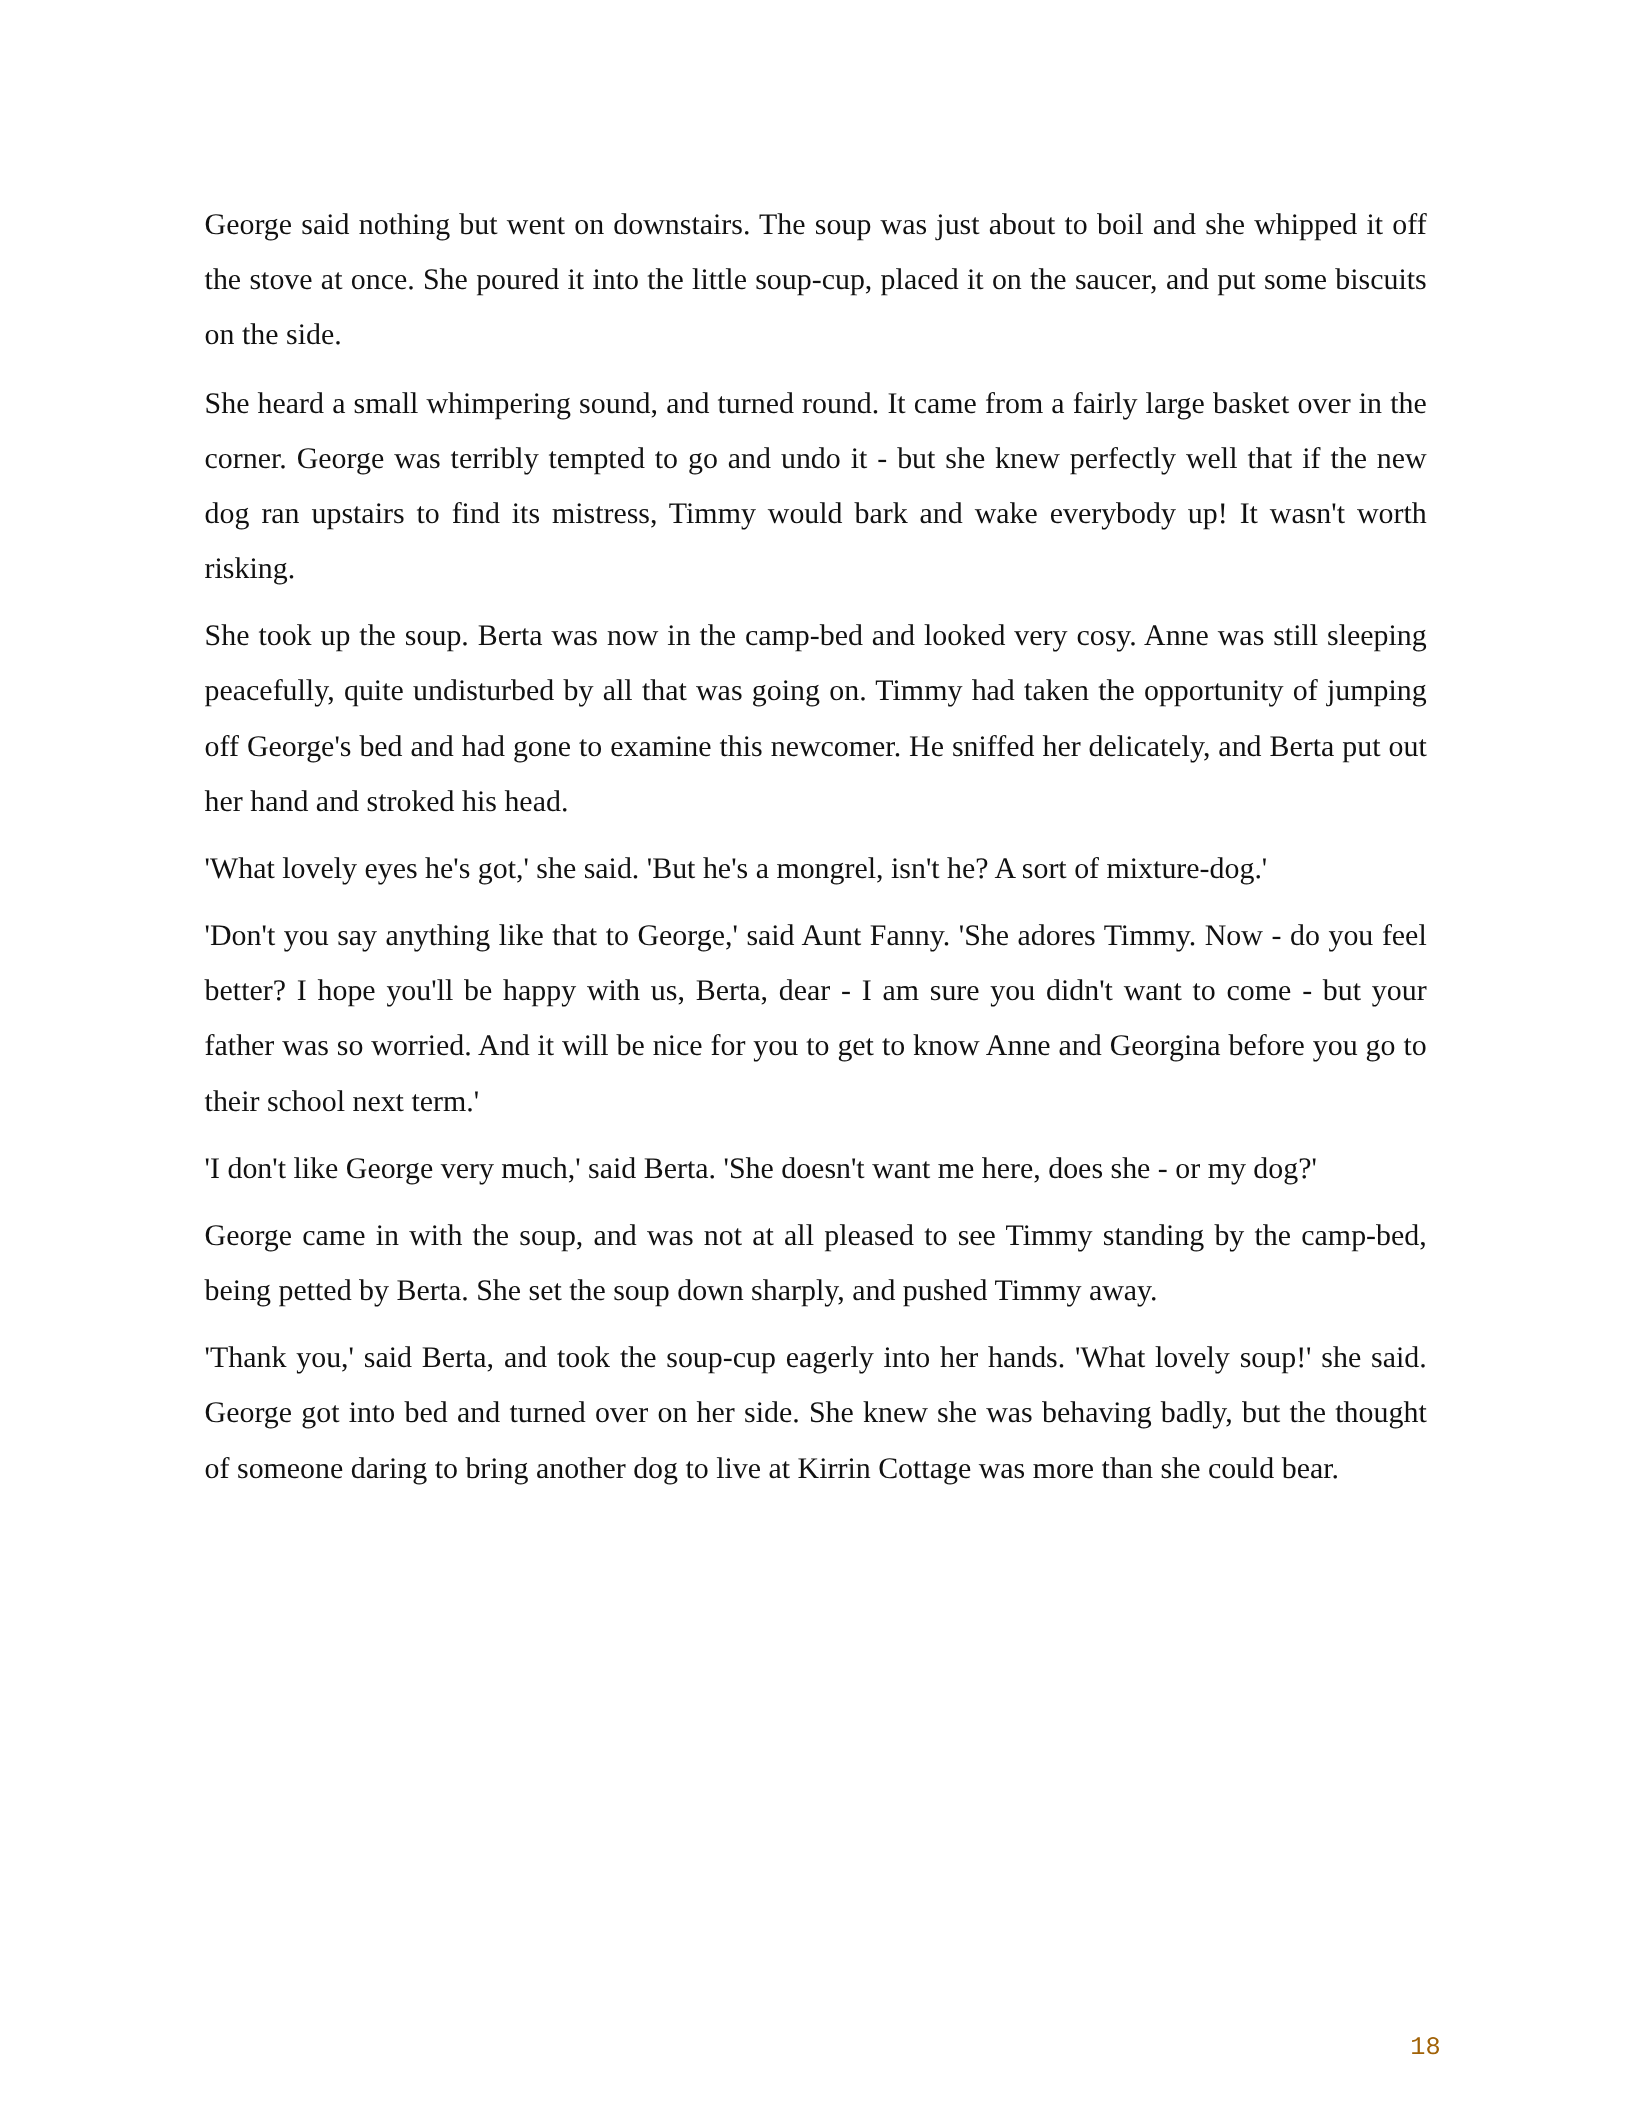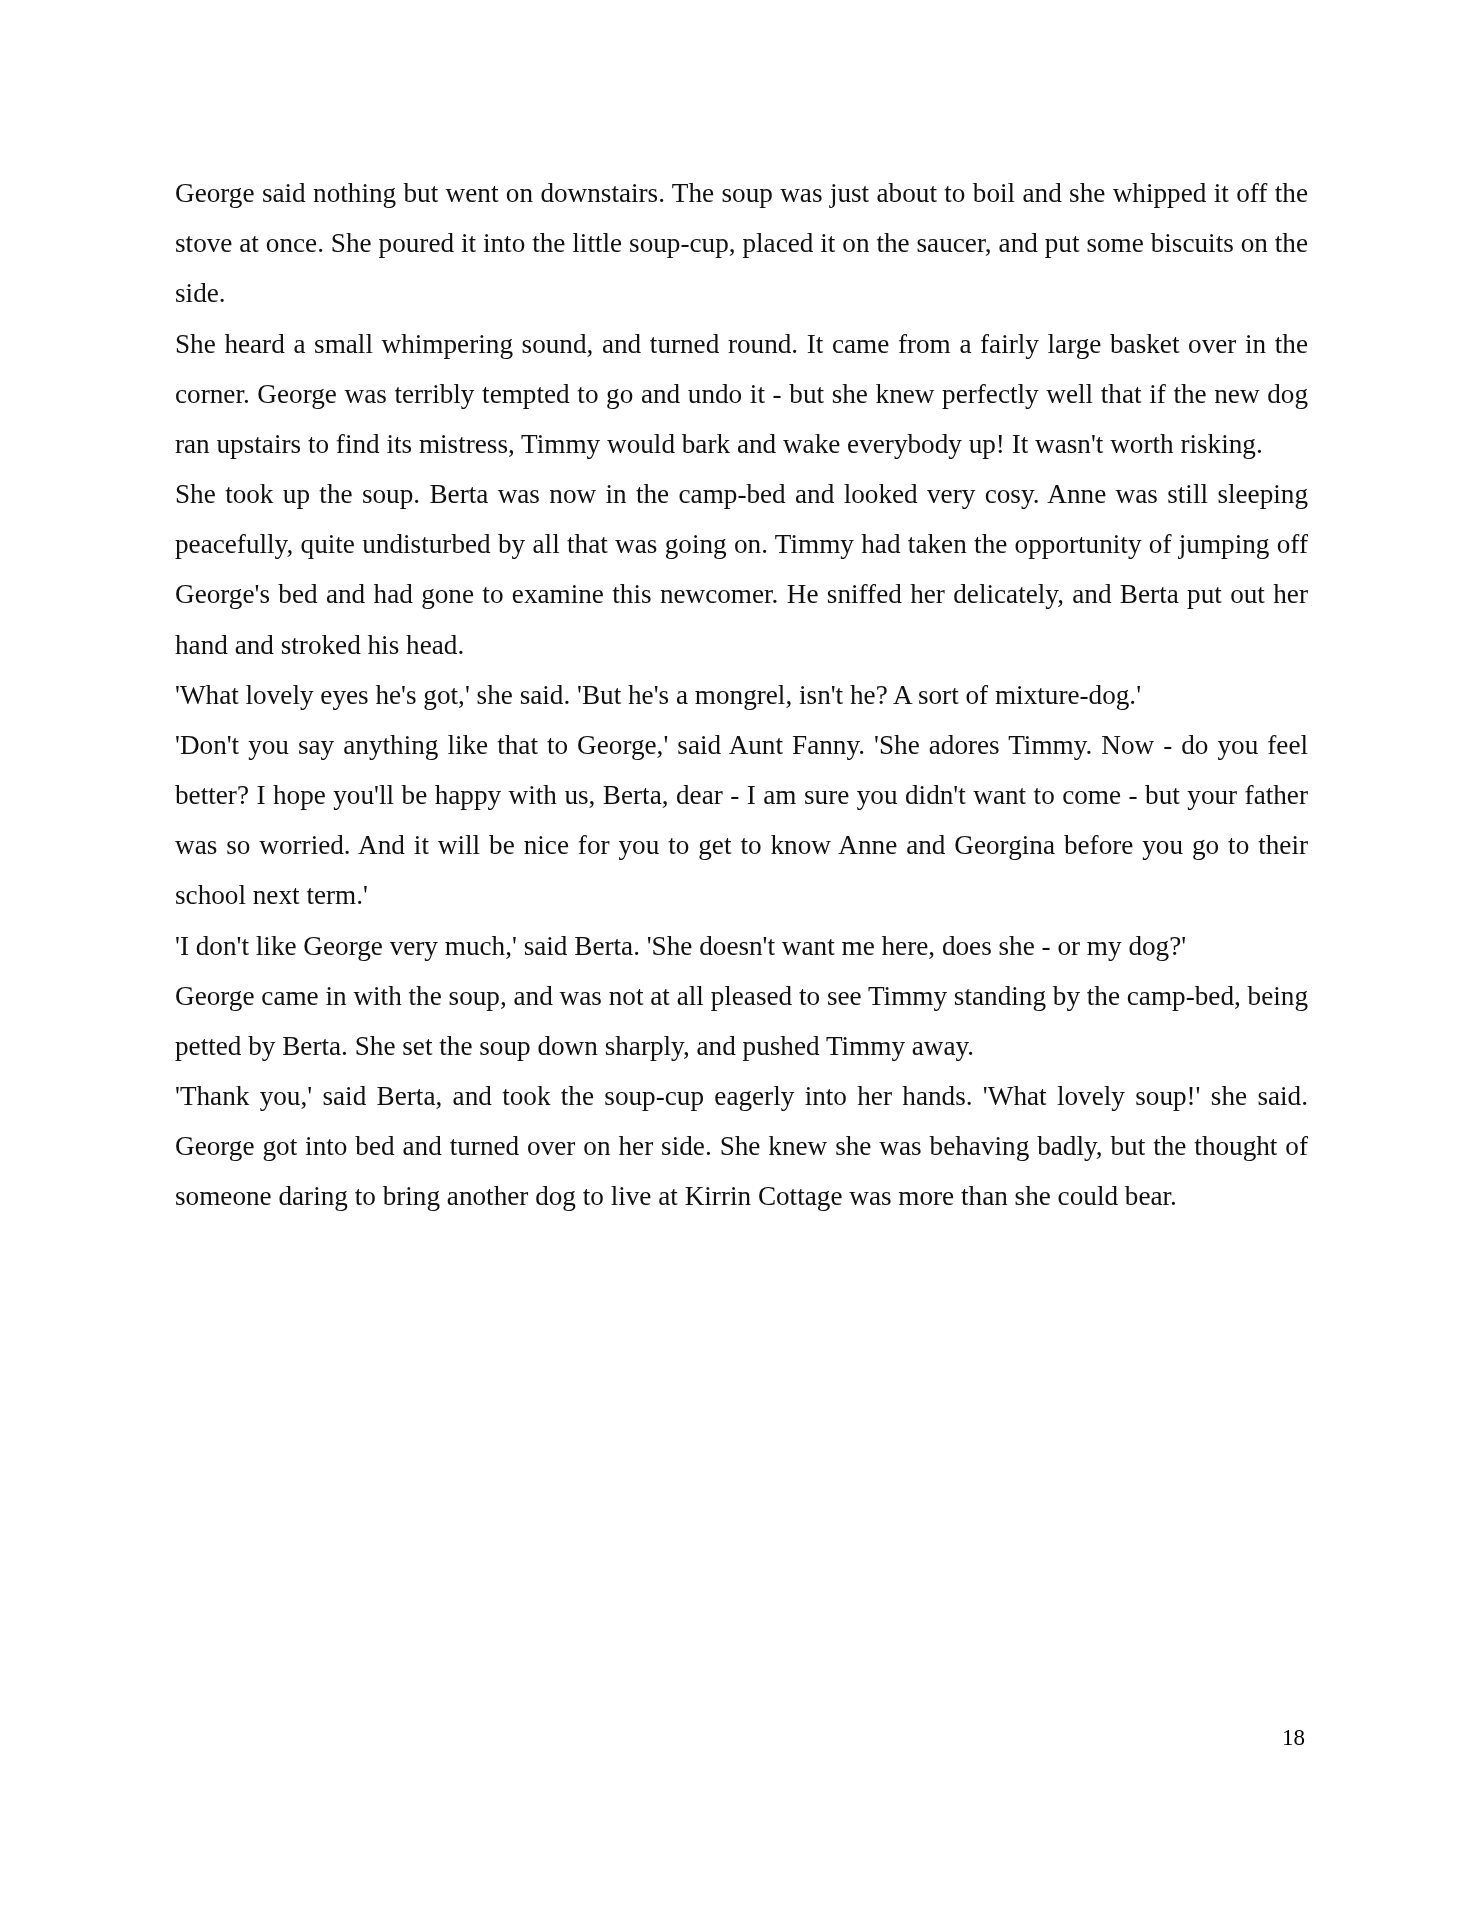--- a/index.html
+++ b/index.html
@@ -25,34 +25,34 @@
       position: absolute;
       left: 175px;
       top: 168px;
       width: 1133px;
       font-family: "Liberation Serif", "DejaVu Serif", serif;
       font-size: 27.2px;
       line-height: 50.17px;
       color: #111111;
     }
     .para {
-      margin: 0;
+      margin: 11px;
       padding: 0;
       text-align: justify;
       text-align-last: left;
       hyphens: none;
     }
     .page-number {
       position: absolute;
       left: 1282px;
-      top: 1724px;
-      font-family: Liberation Serif, serif;
+      top: 1847px;
+      font-family: Liberation Mono, monospace;
       font-size: 23px;
       line-height: 28px;
-      color: #000000;
+      color: #a16207;
     }
   </style>
 </head>
 <body>
 
 <div class="page">
   <div class="text-block">
     <p class="para">George said nothing but went on downstairs. The soup was just about to boil and she whipped it off the stove at once. She poured it into the little soup-cup, placed it on the saucer, and put some biscuits on the side.</p>
     <p class="para">She heard a small whimpering sound, and turned round. It came from a fairly large basket over in the corner. George was terribly tempted to go and undo it - but she knew perfectly well that if the new dog ran upstairs to find its mistress, Timmy would bark and wake everybody up! It wasn't worth risking.</p>
     <p class="para">She took up the soup. Berta was now in the camp-bed and looked very cosy. Anne was still sleeping peacefully, quite undisturbed by all that was going on. Timmy had taken the opportunity of jumping off George's bed and had gone to examine this newcomer. He sniffed her delicately, and Berta put out her hand and stroked his head.</p>

